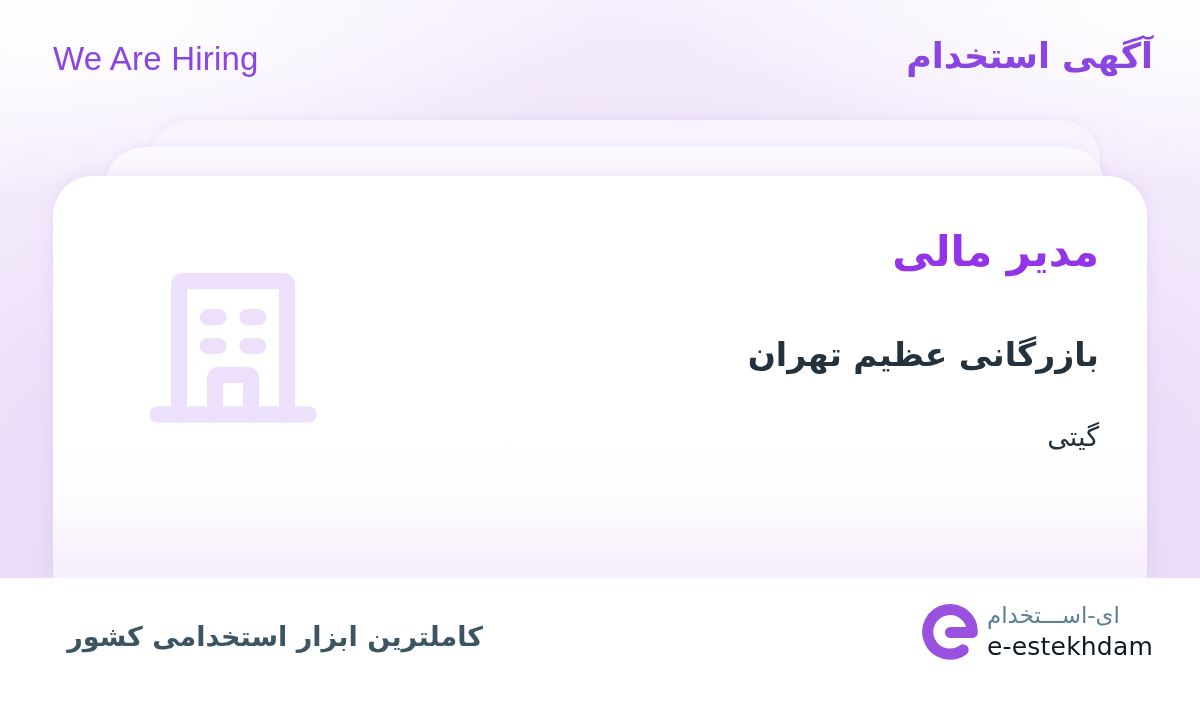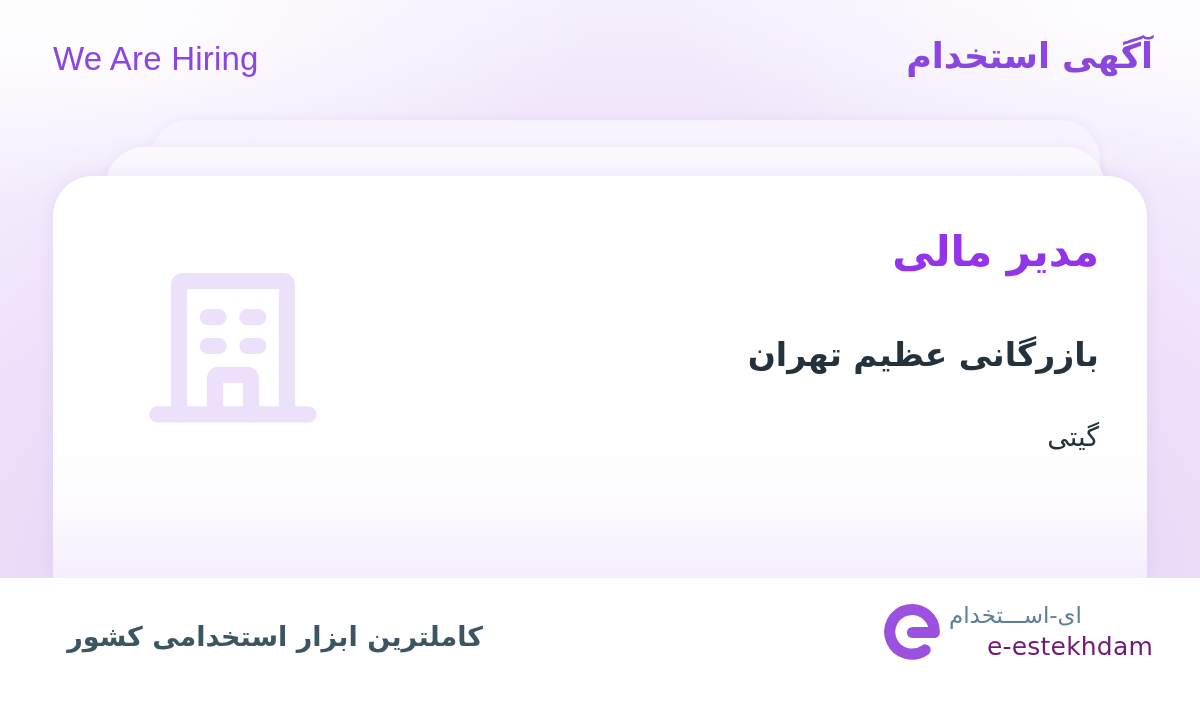--- a/index.html
+++ b/index.html
@@ -205,25 +205,24 @@
     color: #5d8095;
     direction: rtl;
     letter-spacing: 0.5px;
     white-space: nowrap;
   }
   .brand-en {
     margin-top: 7px;
     font-family: "DejaVu Sans", "Liberation Sans", sans-serif;
     font-size: 25px;
     font-weight: 400;
-    color: #701a75;
+    color: #0f172a;
     direction: ltr;
     letter-spacing: 0.2px;
     white-space: nowrap;
-    margin-left: 38px;
   }
 </style>
 </head>
 <body>
 
 <div class="poster">
 
   <div class="stage">
 
     <div class="card card-back3"></div>

